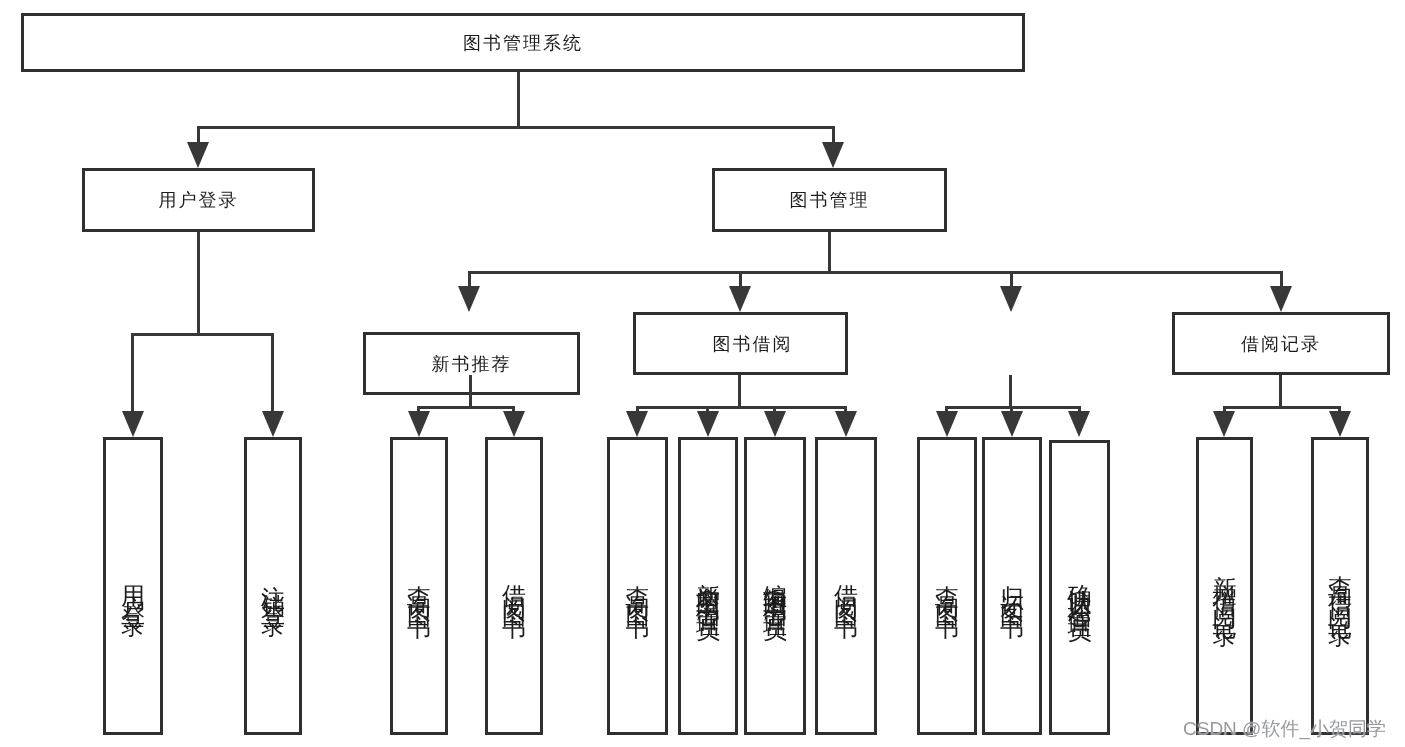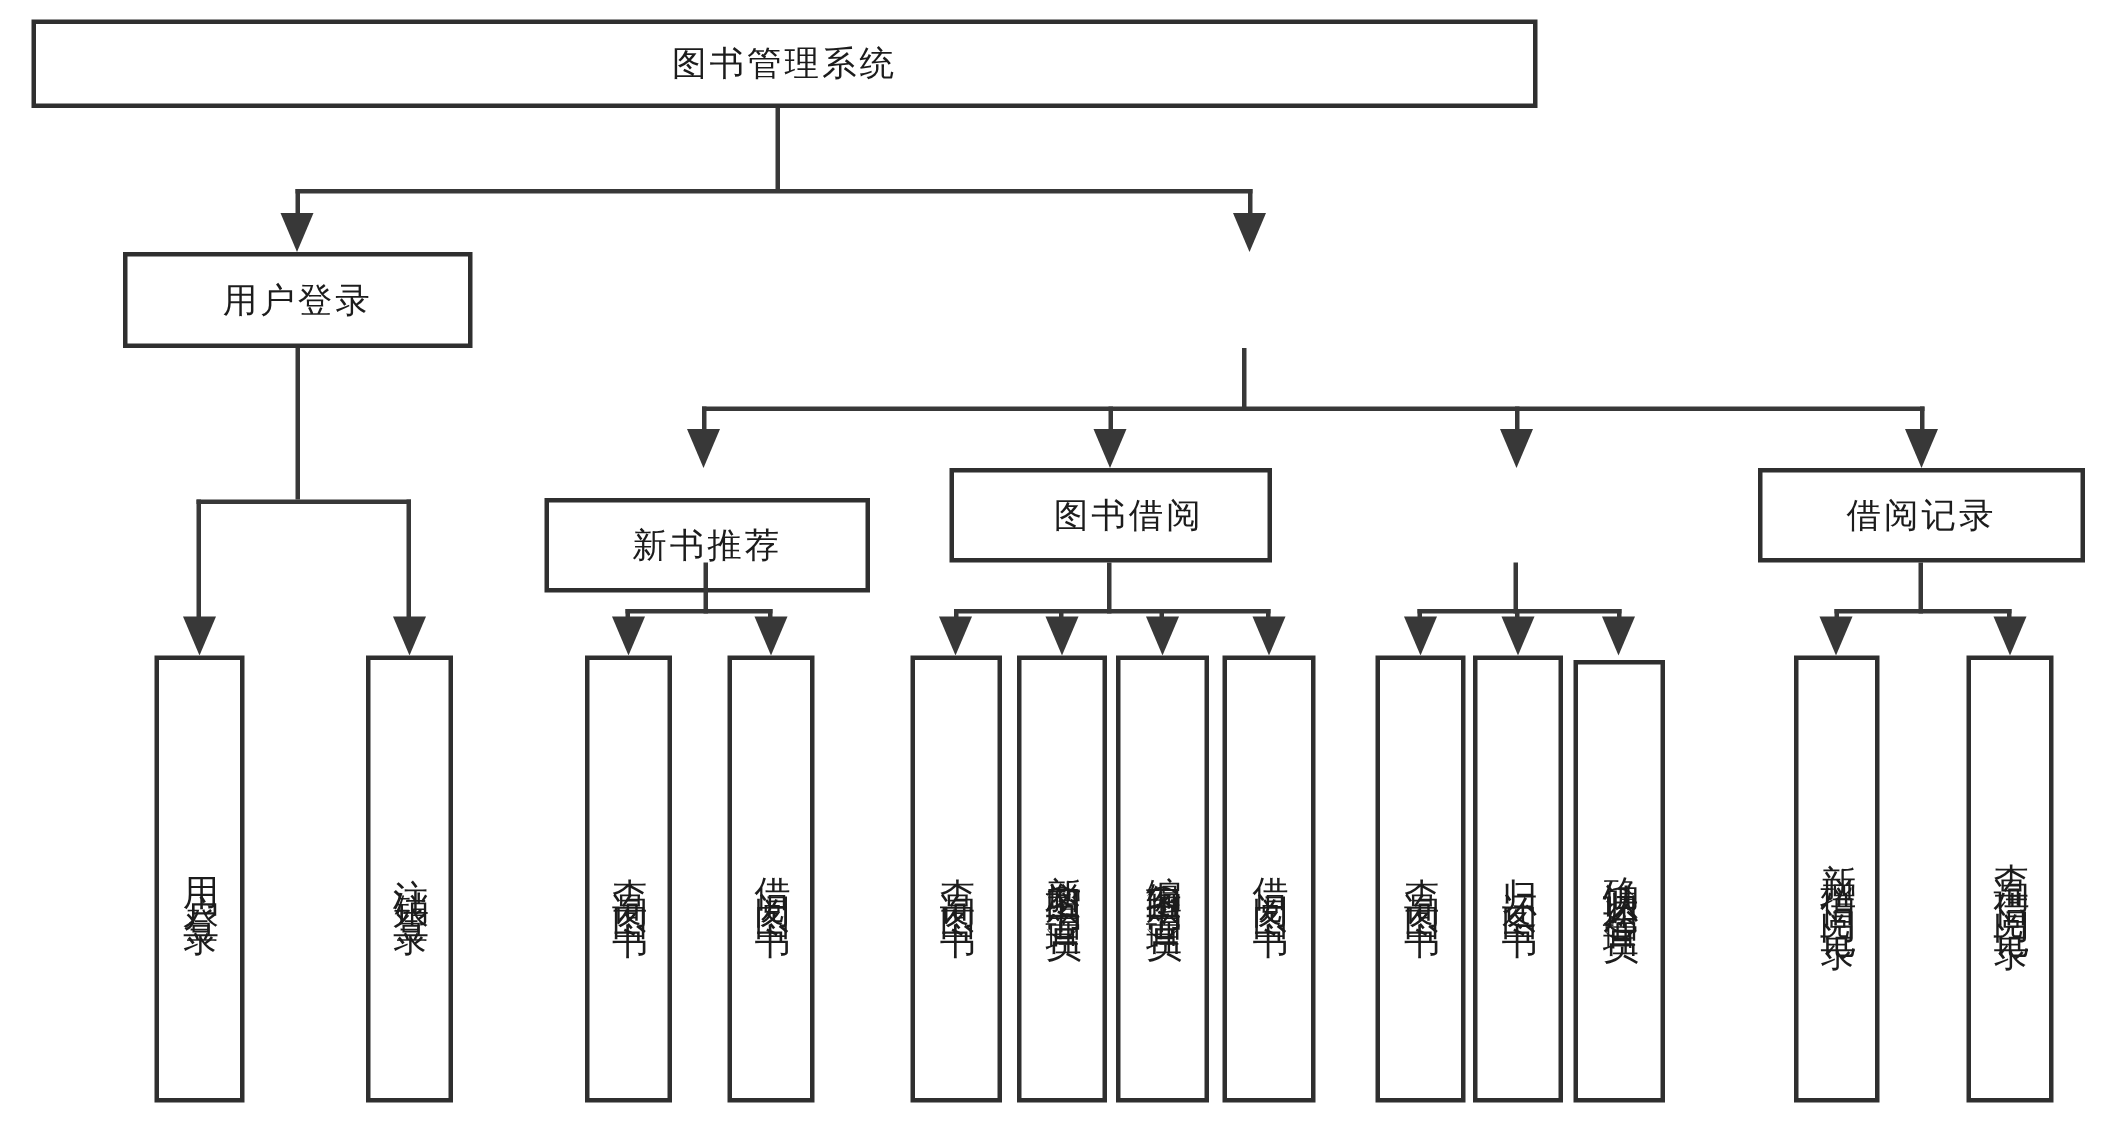--- a/index.html
+++ b/index.html
@@ -13,21 +13,21 @@
   }
   
   .box{
     position:absolute;
     box-sizing:border-box;
     border:3px solid #2f2f2f;
     background:#ffffff;
     display:flex;align-items:center;justify-content:center;
   }
   .box .hlabel{
-    font-size:23px;
+    font-size:18px;
     letter-spacing:2px;
     white-space:nowrap;
     color:#1c1c1c;
   }
   .leaf{
     position:absolute;
     box-sizing:border-box;
     border:3px solid #2f2f2f;
     background:#ffffff;
     display:flex;align-items:center;justify-content:center;
@@ -70,20 +70,23 @@
 
   <div class="vline" style="left:517px;top:72px;height:54px;"></div>
   <div class="hline" style="left:197px;top:126px;width:638px;"></div>
   <div class="vline" style="left:197px;top:126px;height:20px;"></div>
   <div class="arrow" style="left:187px;top:142px;"></div>
   <div class="vline" style="left:832px;top:126px;height:20px;"></div>
   <div class="arrow" style="left:822px;top:142px;"></div>
 
   <div class="box" style="left:82px;top:168px;width:233px;height:64px;">
     <span class="hlabel">用户登录</span>
+  </div>
+  <div class="box" style="left:712px;top:168px;width:235px;height:64px;">
+    <span class="hlabel">图书管理</span>
   </div>
 
   <div class="vline" style="left:197px;top:232px;height:101px;"></div>
   <div class="hline" style="left:131px;top:333px;width:143px;"></div>
   <div class="vline" style="left:131px;top:333px;height:80px;"></div>
   <div class="arrow" style="left:122px;top:411px;"></div>
   <div class="vline" style="left:271px;top:333px;height:80px;"></div>
   <div class="arrow" style="left:262px;top:411px;"></div>
 
   <div class="vline" style="left:828px;top:232px;height:42px;"></div>
@@ -178,14 +181,15 @@
     <span class="vlabel tight">确认归还（管理员）</span>
   </div>
 
   <div class="leaf" style="left:1196px;top:437px;width:57px;height:298px;">
     <span class="vlabel">新增借阅记录</span>
   </div>
   <div class="leaf" style="left:1311px;top:437px;width:58px;height:298px;">
     <span class="vlabel">查询借阅记录</span>
   </div>
 
+  <div class="watermark">CSDN @软件_小贺同学</div>
 
 </div>
 
 </body></html>

